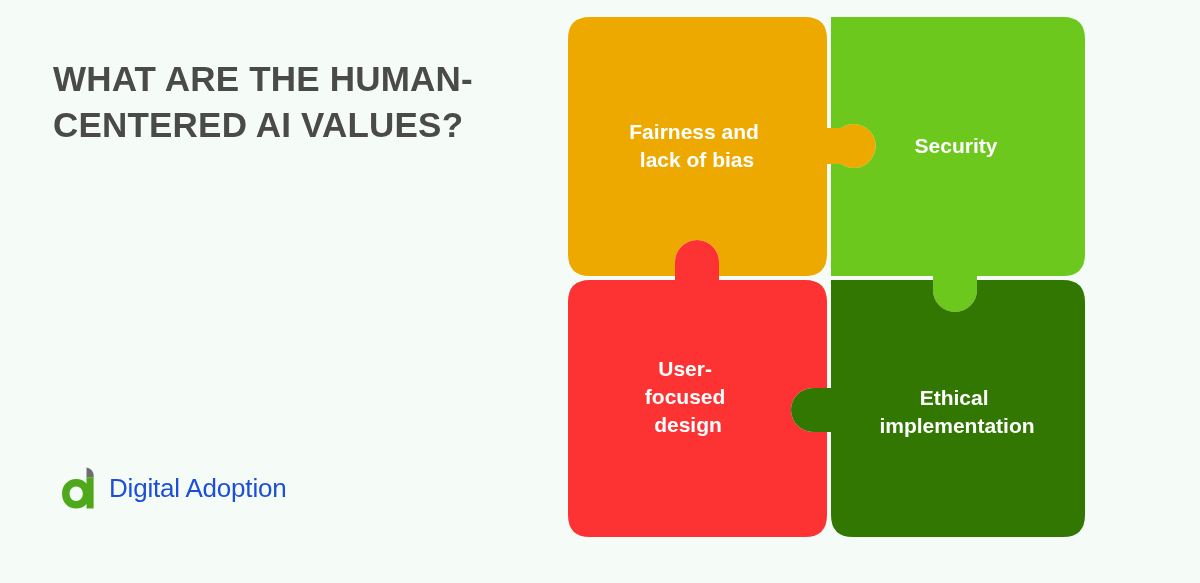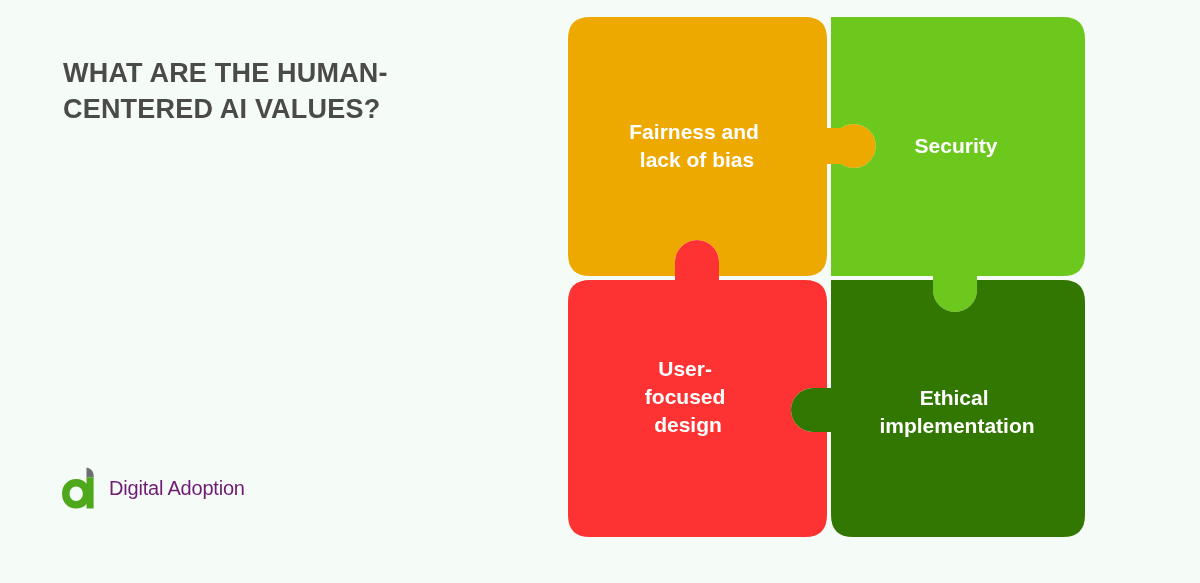--- a/index.html
+++ b/index.html
@@ -17,24 +17,24 @@
   }
   .canvas {
     position: relative;
     width: 1200px;
     height: 583px;
   }
 
   
   .heading {
     position: absolute;
-    left: 63px;
+    left: 53px;
     top: 56px;
     width: 430px;
-    font-size: 27px;
+    font-size: 35px;
     line-height: 1.32;
     font-weight: bold;
     letter-spacing: 0.2px;
     color: #4A4A48;
     text-transform: uppercase;
     white-space: pre-line;
   }
 
   
   .logo {
@@ -44,23 +44,23 @@
     display: flex;
     align-items: center;
     gap: 9px;
   }
   .logo-mark {
     width: 40px;
     height: 44px;
     display: block;
   }
   .logo-text {
-    font-size: 20px;
+    font-size: 26px;
     font-weight: normal;
-    color: #701a75;
+    color: #1d4ed8;
     letter-spacing: -0.2px;
     line-height: 1;
   }
 
   
   .puzzle {
     position: absolute;
     left: 560px;
     top: 10px;
     width: 534px;

